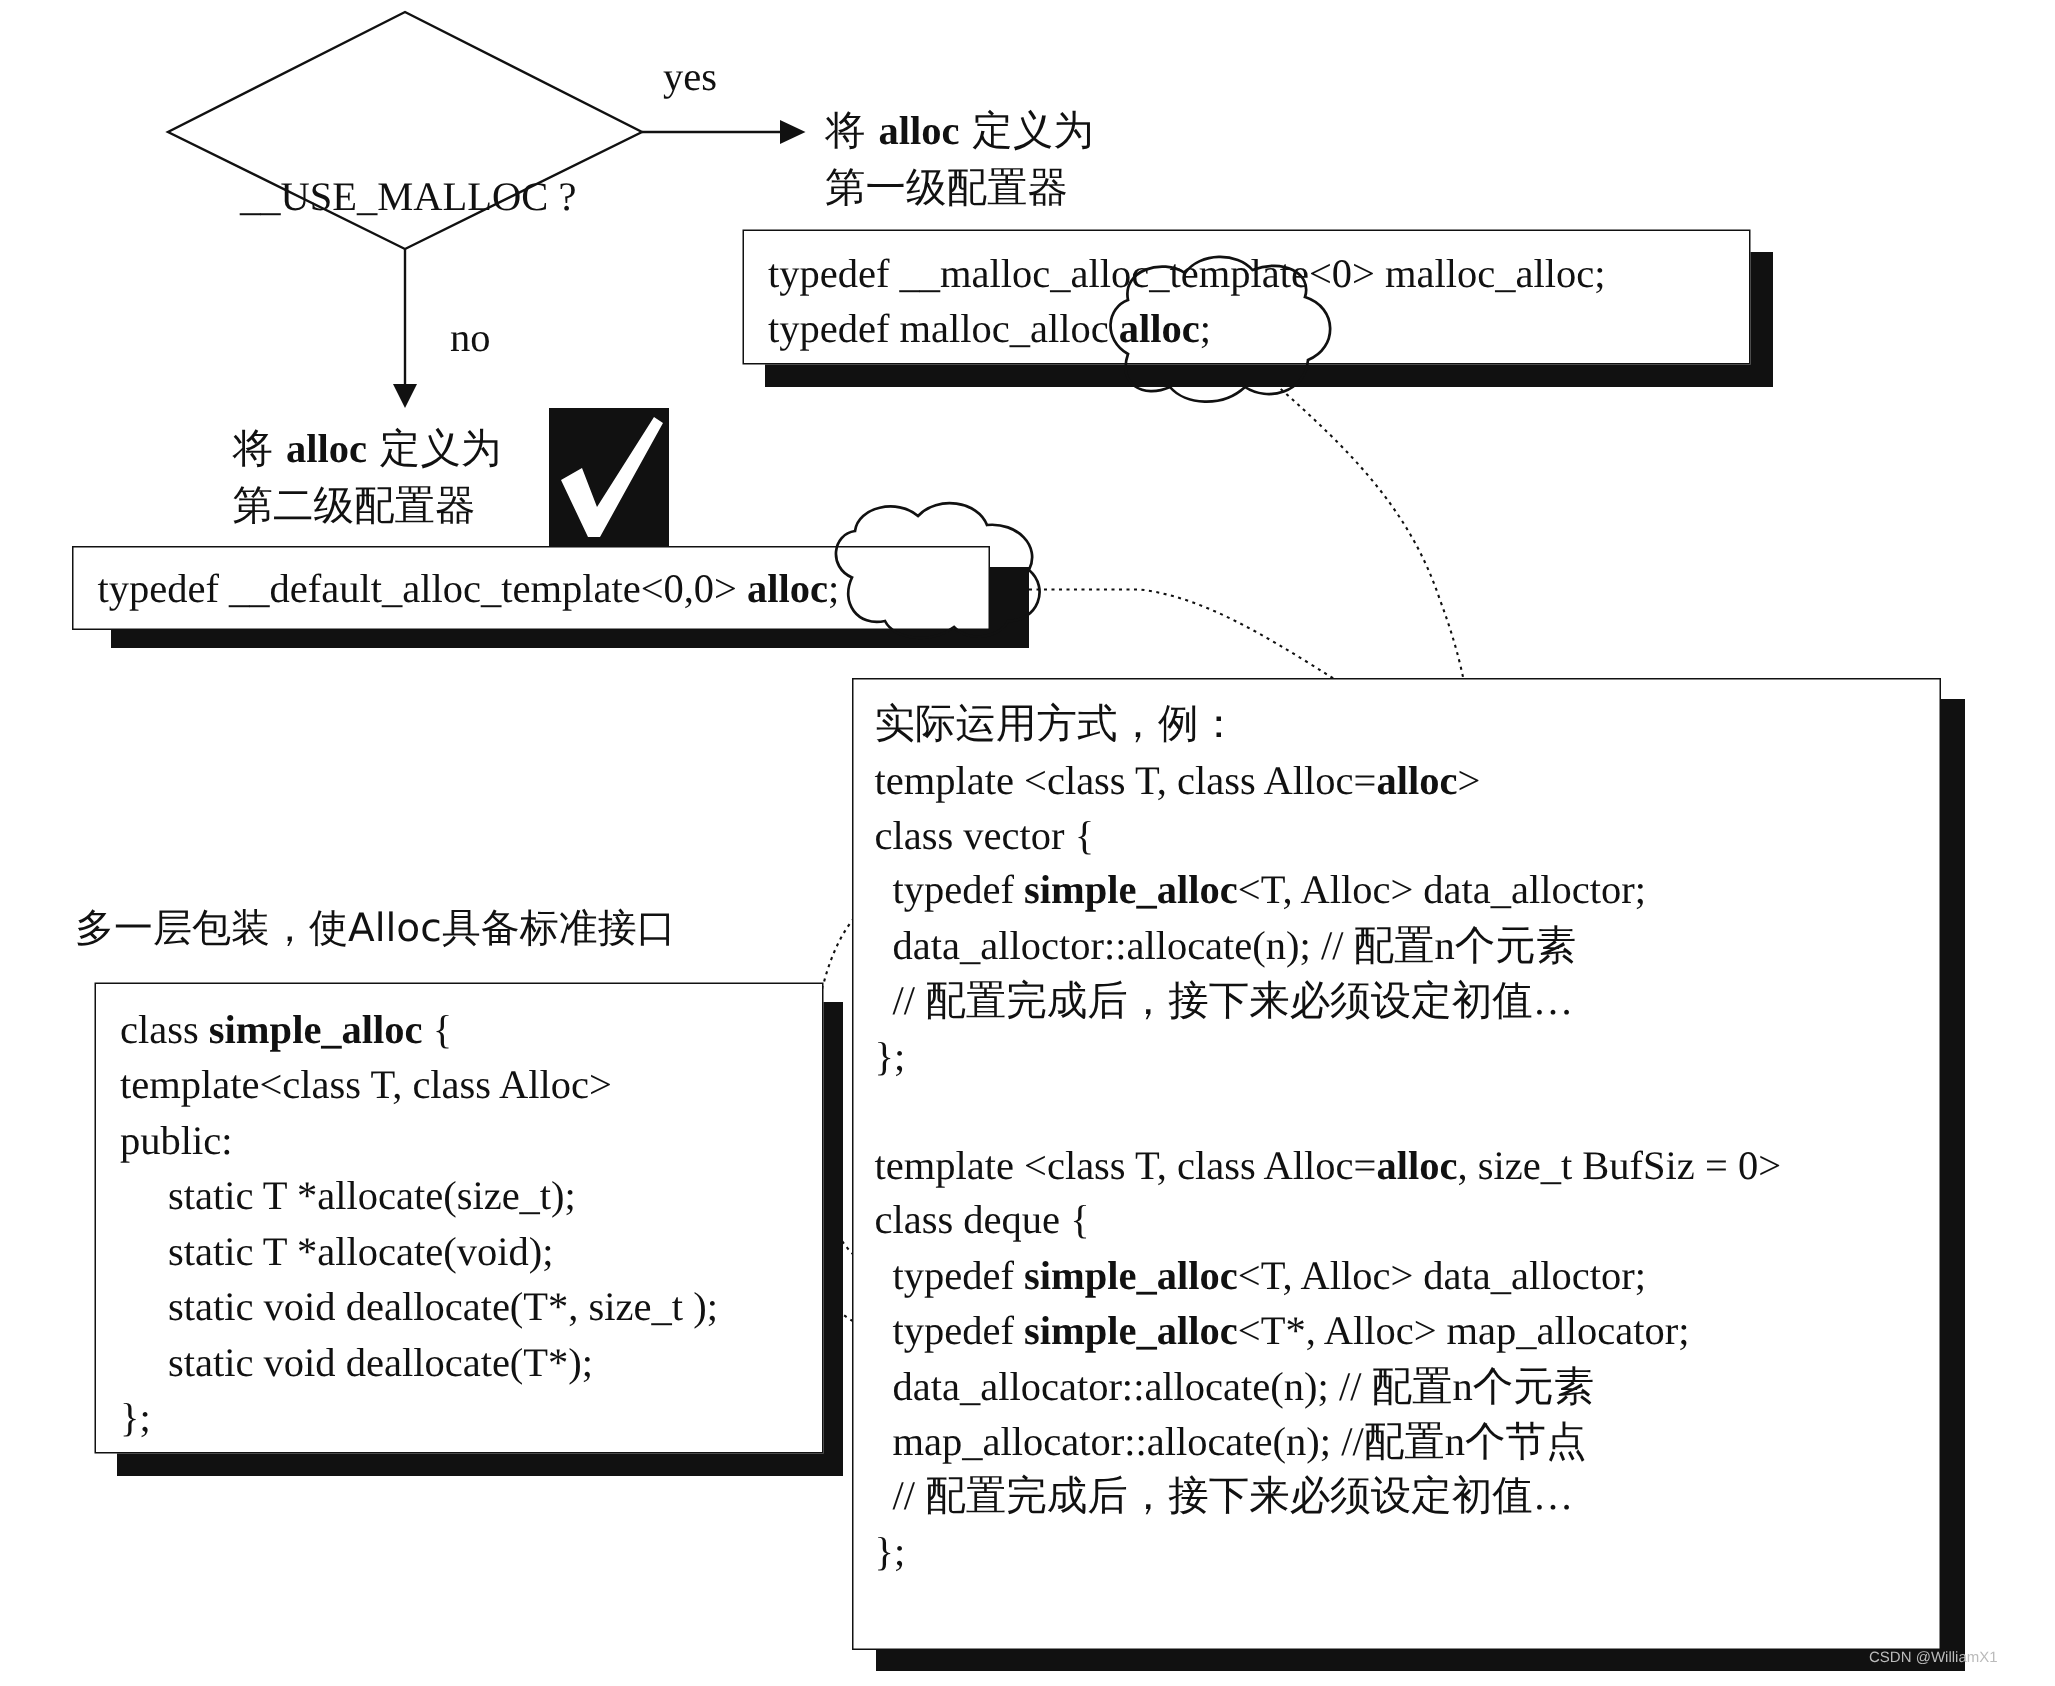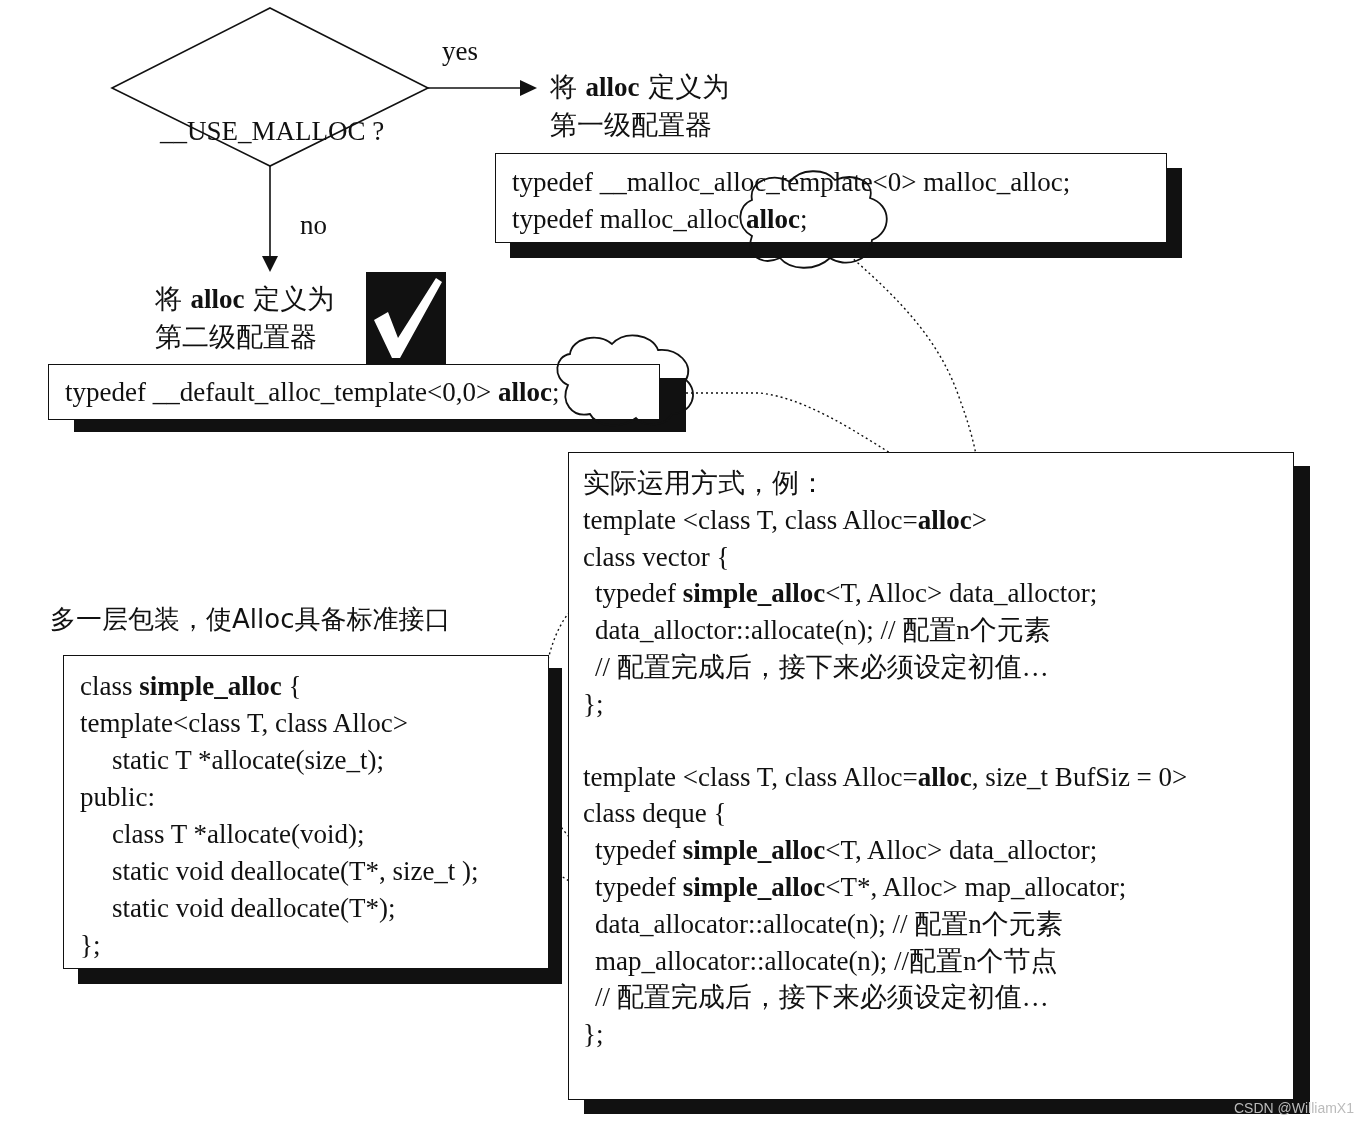--- a/index.html
+++ b/index.html
@@ -8,21 +8,21 @@
     .abs { position:absolute; }
     svg.overlay { position:absolute; left:0; top:0; width:1370px; height:1124px; pointer-events:none; }
     .label { font-size:27px; line-height:38px; white-space:nowrap; }
     .cjk { font-family:"DejaVu Sans","Liberation Sans",sans-serif; }
     .box { position:absolute; background:#fff; border:1.5px solid #111; box-sizing:border-box; }
     .shadow { position:absolute; background:#111; }
     .code { font-size:27px; line-height:37px; white-space:nowrap; }
     .code div { white-space:nowrap; }
     b { font-weight:bold; }
     .decision-text { font-size:27px; white-space:nowrap; }
-    .watermark { font-family:"Liberation Sans",sans-serif; font-size:14px; color:#bbb; }
+    .watermark { font-family:"Liberation Sans",sans-serif; font-size:10px; color:#bbb;margin-left:12px; }
     .cloud { fill:none; stroke:#111; stroke-width:1.8; }
   </style>
 </head>
 <body>
 
 <svg class="overlay" viewBox="0 0 1370 1124">
 
   <polygon points="270,8 428,88 270,166 112,88" fill="#fff" stroke="#111" stroke-width="1.6"></polygon>
 
   <line x1="428" y1="88" x2="520" y2="88" stroke="#111" stroke-width="1.6"></line>
@@ -80,23 +80,23 @@
 <svg class="overlay" viewBox="0 0 1370 1124">
   <path class="cloud" d="M568,385 C552,378 555,356 570,354 C572,338 598,332 612,344 C625,330 652,334 658,350 C678,348 694,364 686,380 C700,392 692,414 672,414 C666,426 645,428 636,418 C620,430 596,426 590,414 C572,418 560,402 568,385 Z"></path>
 </svg>
 
 <div class="abs label cjk" style="left:50px;top:600px;font-size:26px;">多一层包装，使Alloc具备标准接口</div>
 
 <div class="shadow" style="left:78px;top:668px;width:484px;height:316px;"></div>
 <div class="box code" style="left:63px;top:655px;width:486px;height:314px;padding:12px 16px;">
   <div><span>class </span><b>simple_alloc</b><span> {</span></div>
   <div>template&lt;class T, class Alloc&gt;</div>
+  <div>public:</div>
   <div style="padding-left:32px;">   static T *allocate(size_t);</div>
-  <div>public:</div>
-  <div style="padding-left:32px;">   class T *allocate(void);</div>
+  <div style="padding-left:32px;">   static T *allocate(void);</div>
   <div style="padding-left:32px;">   static void deallocate(T*, size_t );</div>
   <div style="padding-left:32px;">   static void deallocate(T*);</div>
   <div>};</div>
 </div>
 
 <div class="shadow" style="left:584px;top:466px;width:726px;height:648px;"></div>
 <div class="box code" style="left:568px;top:452px;width:726px;height:648px;padding:12px 14px;line-height:36.8px;">
   <div class="cjk">实际运用方式，例：</div>
   <div><span>template &lt;class T, class Alloc=</span><b>alloc</b><span>&gt;</span></div>
   <div>class vector {</div>

